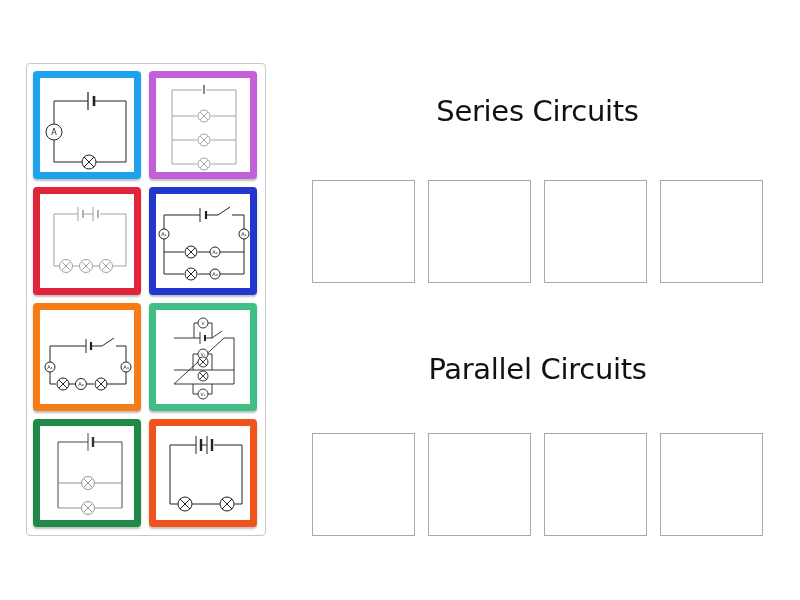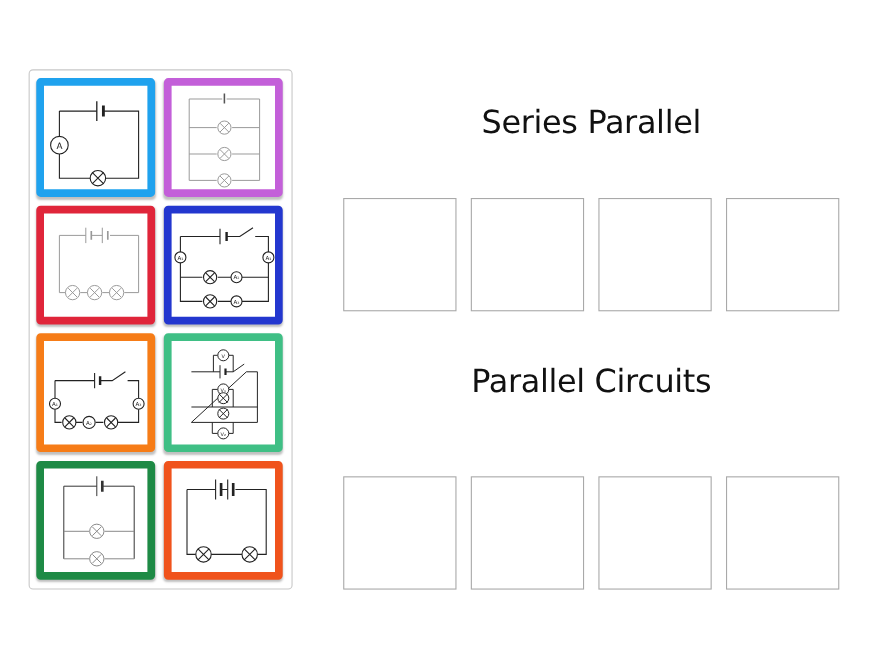--- a/index.html
+++ b/index.html
@@ -186,23 +186,23 @@
       <path d="M45 19 H51"></path>
       <circle cx="29" cy="78" r="7" fill="#fff"></circle>
       <path d="M24 73 L34 83 M34 73 L24 83"></path>
       <path d="M36 78 H64"></path>
       <circle cx="71" cy="78" r="7" fill="#fff"></circle>
       <path d="M66 73 L76 83 M76 73 L66 83"></path>
     </g>
   </svg>
 </div>
 
-<div class="group-title" style="top:94px;">Series Parallel</div>
+<div class="group-title" style="top:94px;">Series Circuits</div>
 <div class="drop-slot" style="left:312px;top:180px;"></div>
 <div class="drop-slot" style="left:428px;top:180px;"></div>
 <div class="drop-slot" style="left:544px;top:180px;"></div>
 <div class="drop-slot" style="left:660px;top:180px;"></div>
 
-<div class="group-title" style="top:329px;text-align:center;">Parallel Circuits</div>
+<div class="group-title" style="top:352px;text-align:center;">Parallel Circuits</div>
 <div class="drop-slot" style="left:312px;top:433px;"></div>
 <div class="drop-slot" style="left:428px;top:433px;"></div>
 <div class="drop-slot" style="left:544px;top:433px;"></div>
 <div class="drop-slot" style="left:660px;top:433px;"></div>
 
 </body></html>

